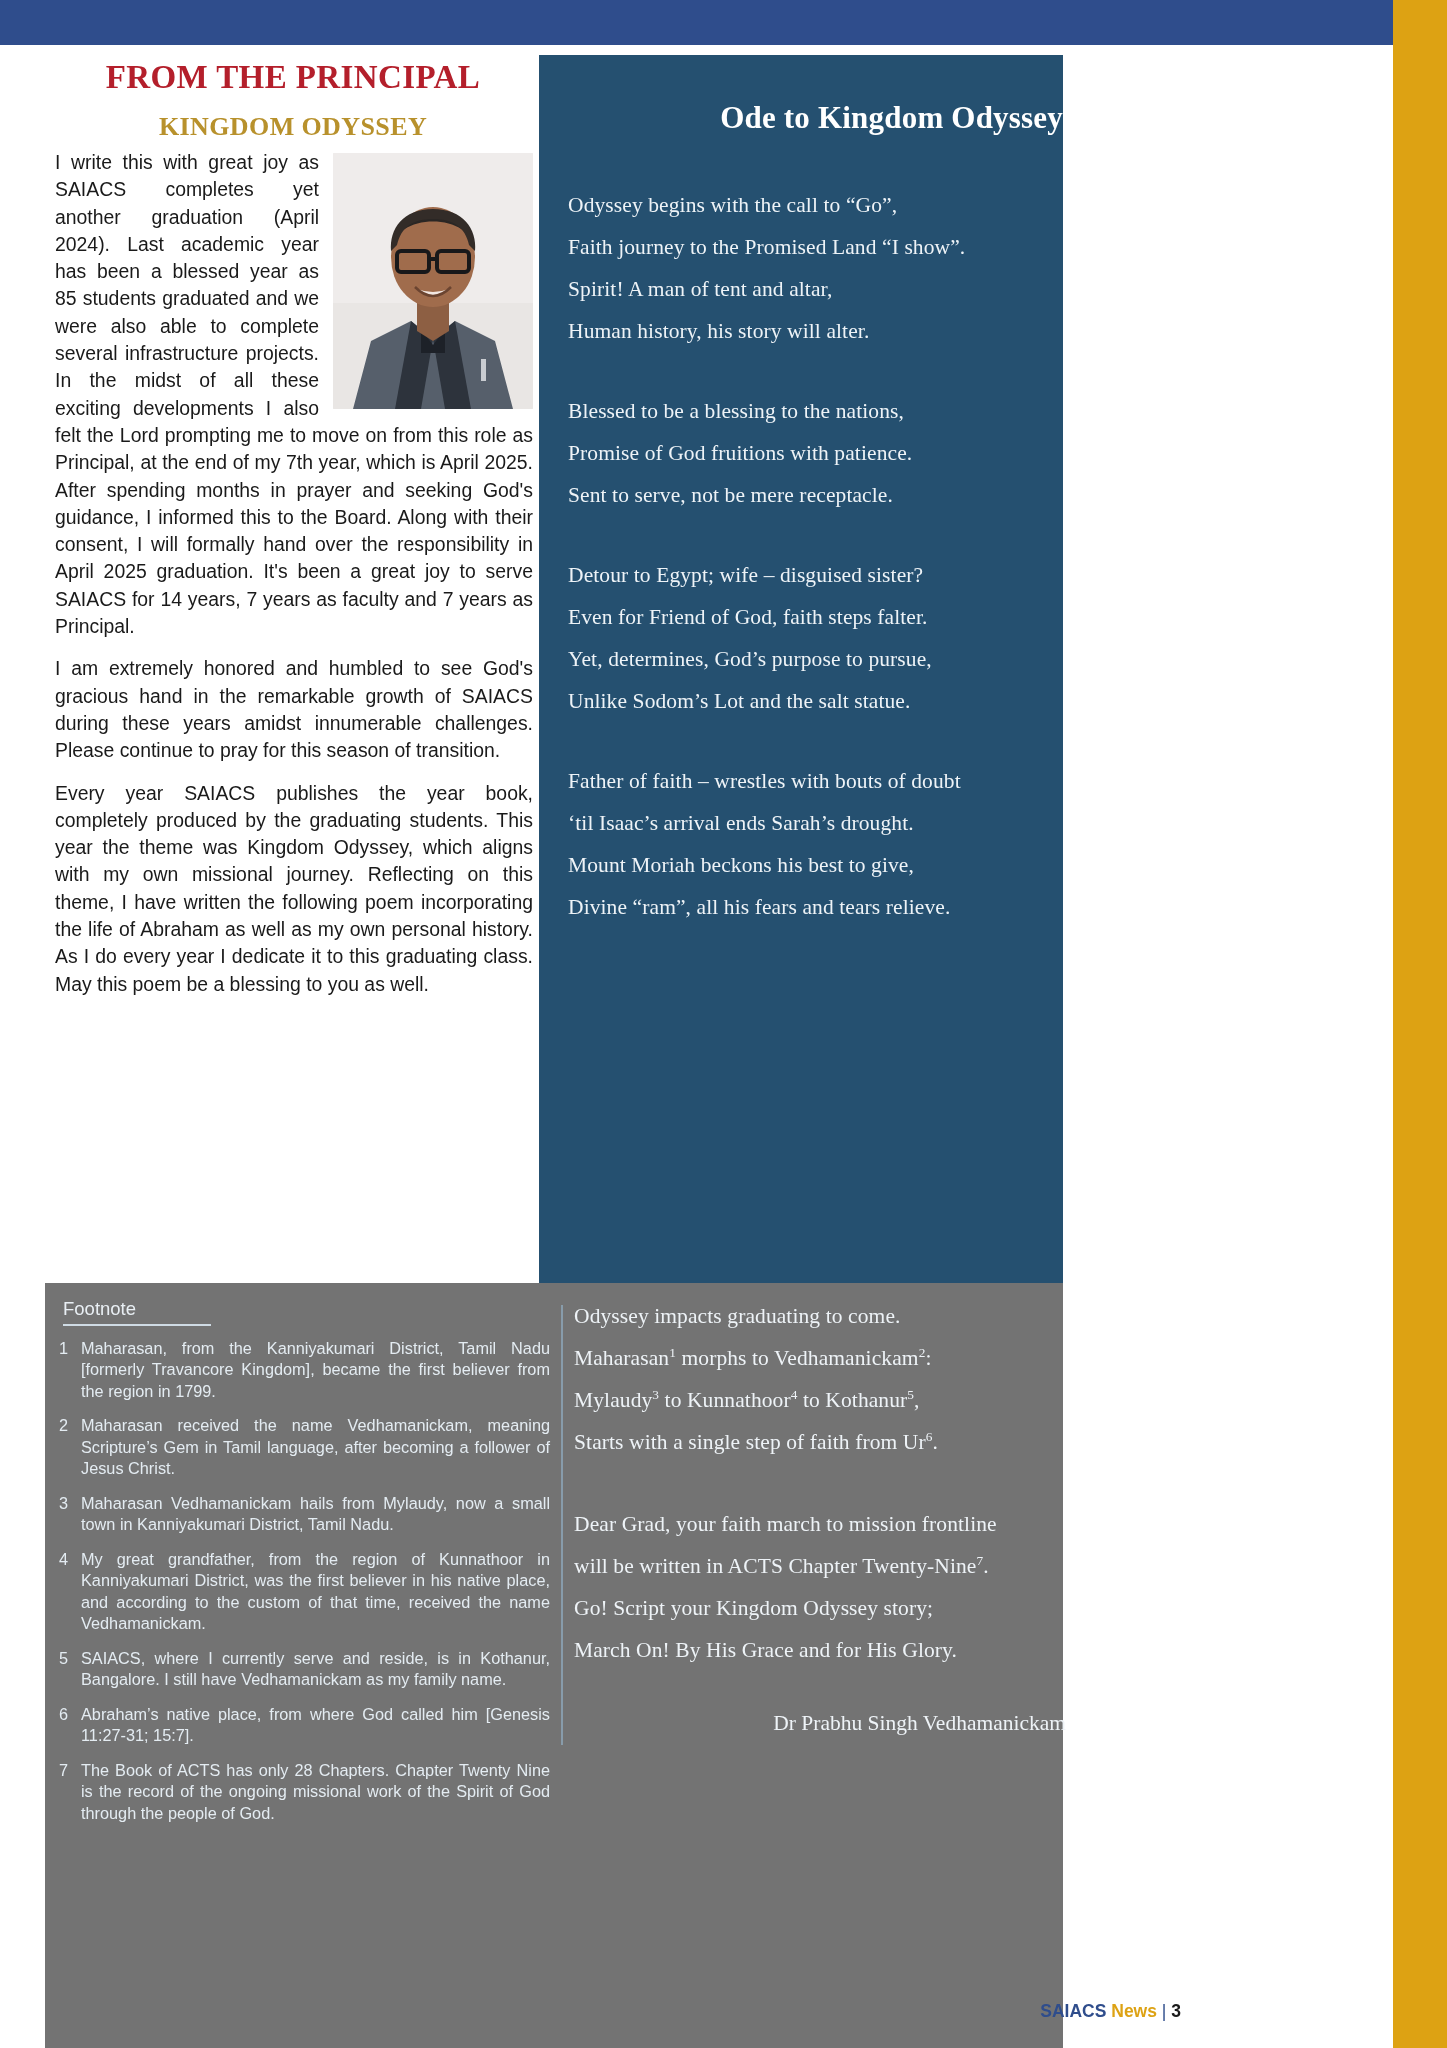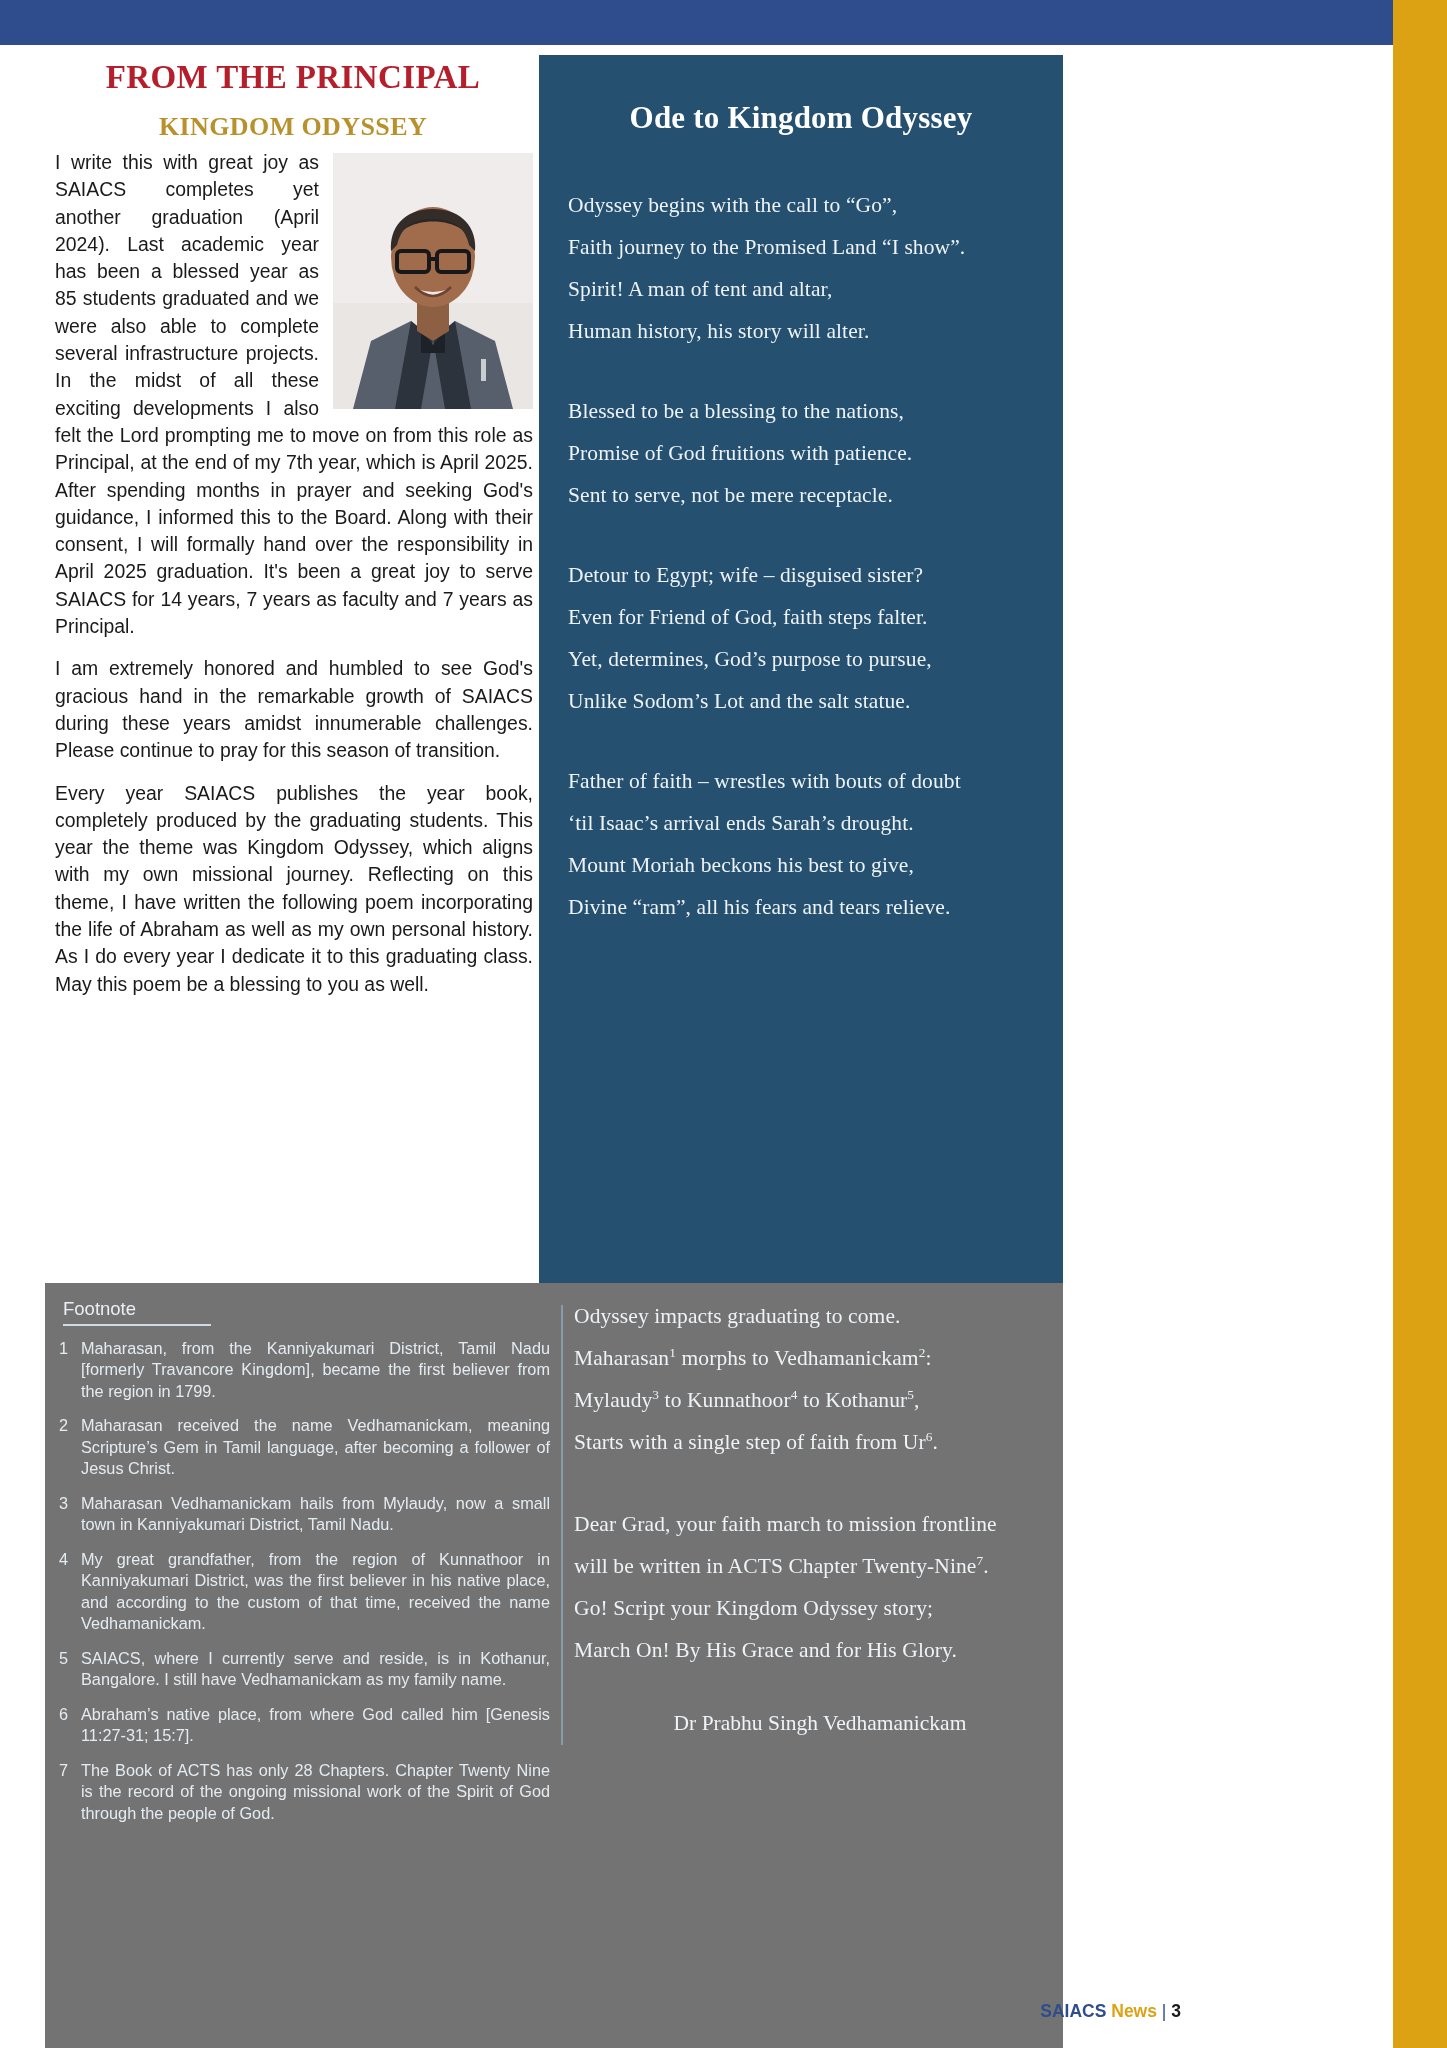--- a/index.html
+++ b/index.html
@@ -59,21 +59,21 @@
   }
   #portrait svg{display:block;width:200px;height:256px;}
 
   
   #poem-panel{
     position:absolute;left:539px;top:10px;width:524px;height:1428px;
     background:#255070;
   }
   #poem-title{
     color:#ffffff;font-family:"Liberation Serif", serif;
-    font-weight:bold;font-size:31px;text-align:center;
+    font-weight:bold;font-size:31px;text-align:right;
     margin:0;padding:45px 0 0 0;letter-spacing:.2px;
   }
   #poem-body{
     padding:48px 28px 0 29px;
   }
   .stanza{margin:0 0 38px 0;}
   .pline{
     color:#eef3f7;
     font-family:"Liberation Serif", serif;
     font-size:21.5px;line-height:42px;
@@ -108,21 +108,21 @@
     background:#8fa9bd;opacity:.75;
   }
 
   #poem-lower{
     position:absolute;left:524px;top:0px;width:500px;
     padding:12px 20px 0 5px;
   }
   #poem-lower .stanza{margin:0 0 40px 0;}
   #signature{
     color:#eef3f7;font-family:"Liberation Serif", serif;
-    font-size:21.5px;text-align:center;padding-right:8px;margin-top:6px;
+    font-size:21.5px;text-align:right;padding-right:8px;margin-top:6px;
   }
 
   
   #footer{
     position:absolute;right:99px;bottom:26px;
     font-size:17.5px;font-family:"Liberation Sans", sans-serif;
   }
   #footer .saiacs{color:#2f4d8c;font-weight:600;}
   #footer .news{color:#dda213;font-weight:600;}
   #footer .sep{color:#2f4d8c;}

